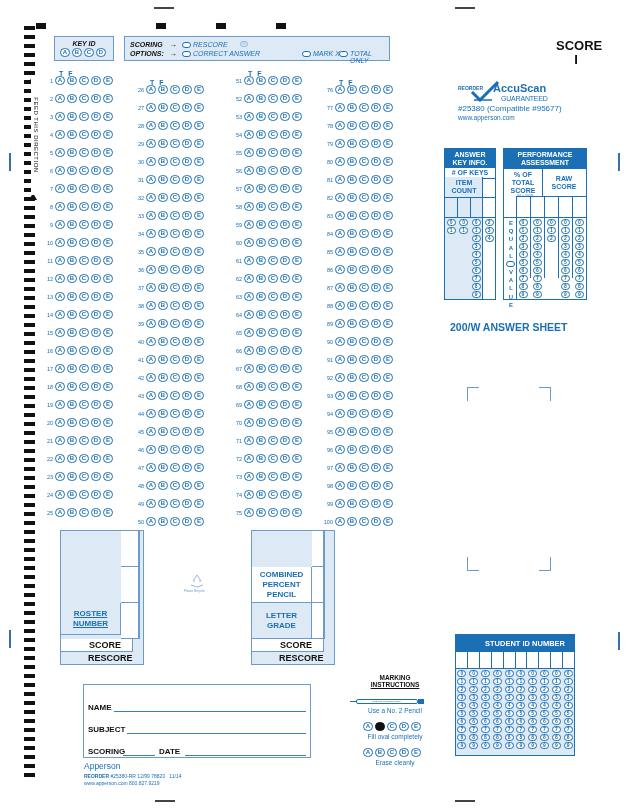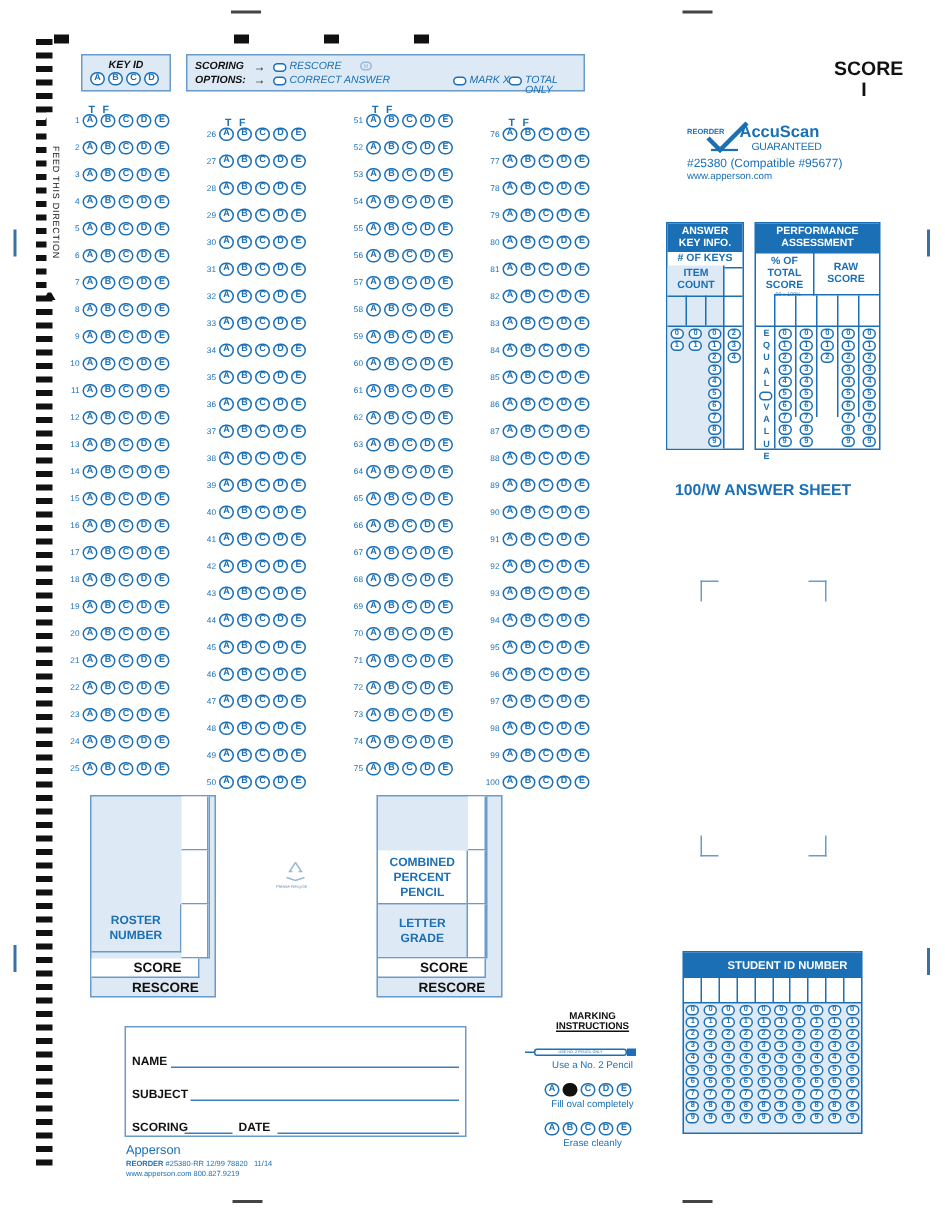--- a/index.html
+++ b/index.html
@@ -417,32 +417,32 @@
         <span class="sbub">4</span>
         <span class="sbub">5</span>
         <span class="sbub">6</span>
         <span class="sbub">7</span>
         <span class="sbub">8</span>
         <span class="sbub">9</span>
       </div>
     </div>
 </div>
 
-<div class="abs" style="left:450px;top:321px;font-size:10.5px;font-weight:bold;color:#1a6fb5;">100/W ANSWER SHEET</div>
+<div class="abs" style="left:450px;top:321px;font-size:10.5px;font-weight:bold;color:#1a6fb5;">200/W ANSWER SHEET</div>
 
 <div class="corner" style="left:467px;top:387px;border-top-width:1px;border-left-width:1px;"></div>
 <div class="corner" style="left:539px;top:387px;border-top-width:1px;border-right-width:1px;"></div>
 <div class="corner" style="left:467px;top:557px;border-bottom-width:1px;border-left-width:1px;"></div>
 <div class="corner" style="left:539px;top:557px;border-bottom-width:1px;border-right-width:1px;"></div>
 
 <div class="score-box" style="left:60px;top:530px;width:84px;height:135px;">
   <div class="blank-col" style="left:78px;top:0;width:1px;height:108px;"></div>
   <div class="abs" style="left:60px;top:0;width:18px;height:36px;background:#fff;border-bottom:1px solid #6b9bc9;border-right:1px solid #6b9bc9;"></div>
   <div class="abs" style="left:60px;top:36px;width:18px;height:36px;background:#fff;border-bottom:1px solid #6b9bc9;border-right:1px solid #6b9bc9;"></div>
-  <div class="score-cell" style="top:72px;width:60px;height:32px;">ROSTER NUMBER</div>
+  <div class="score-cell" style="top:72px;width:60px;height:32px;text-decoration:underline;">ROSTER NUMBER</div>
   <div class="abs" style="left:60px;top:72px;width:18px;height:36px;background:#fff;border-bottom:1px solid #6b9bc9;border-right:1px solid #6b9bc9;"></div>
   <div class="abs" style="left:0;top:108px;width:72px;height:13px;background:#fff;border-bottom:1px solid #6b9bc9;border-right:1px solid #6b9bc9;"></div>
   <div class="score-label" style="left:28px;top:109px;">SCORE</div>
   <div class="score-label" style="left:27px;top:122px;">RESCORE</div>
 </div>
 
 <svg class="abs" style="left:188px;top:573px;" width="18" height="16">
   <path d="M9 2 L13 8 L11 8 M9 2 L5 8 L7 8 M3 12 L9 14 L15 12" stroke="#9bb8d8" stroke-width="1" fill="none"></path>
 </svg>
 <div class="abs" style="left:184px;top:589px;font-size:3px;color:#6b9bc9;">Please Recycle</div>

